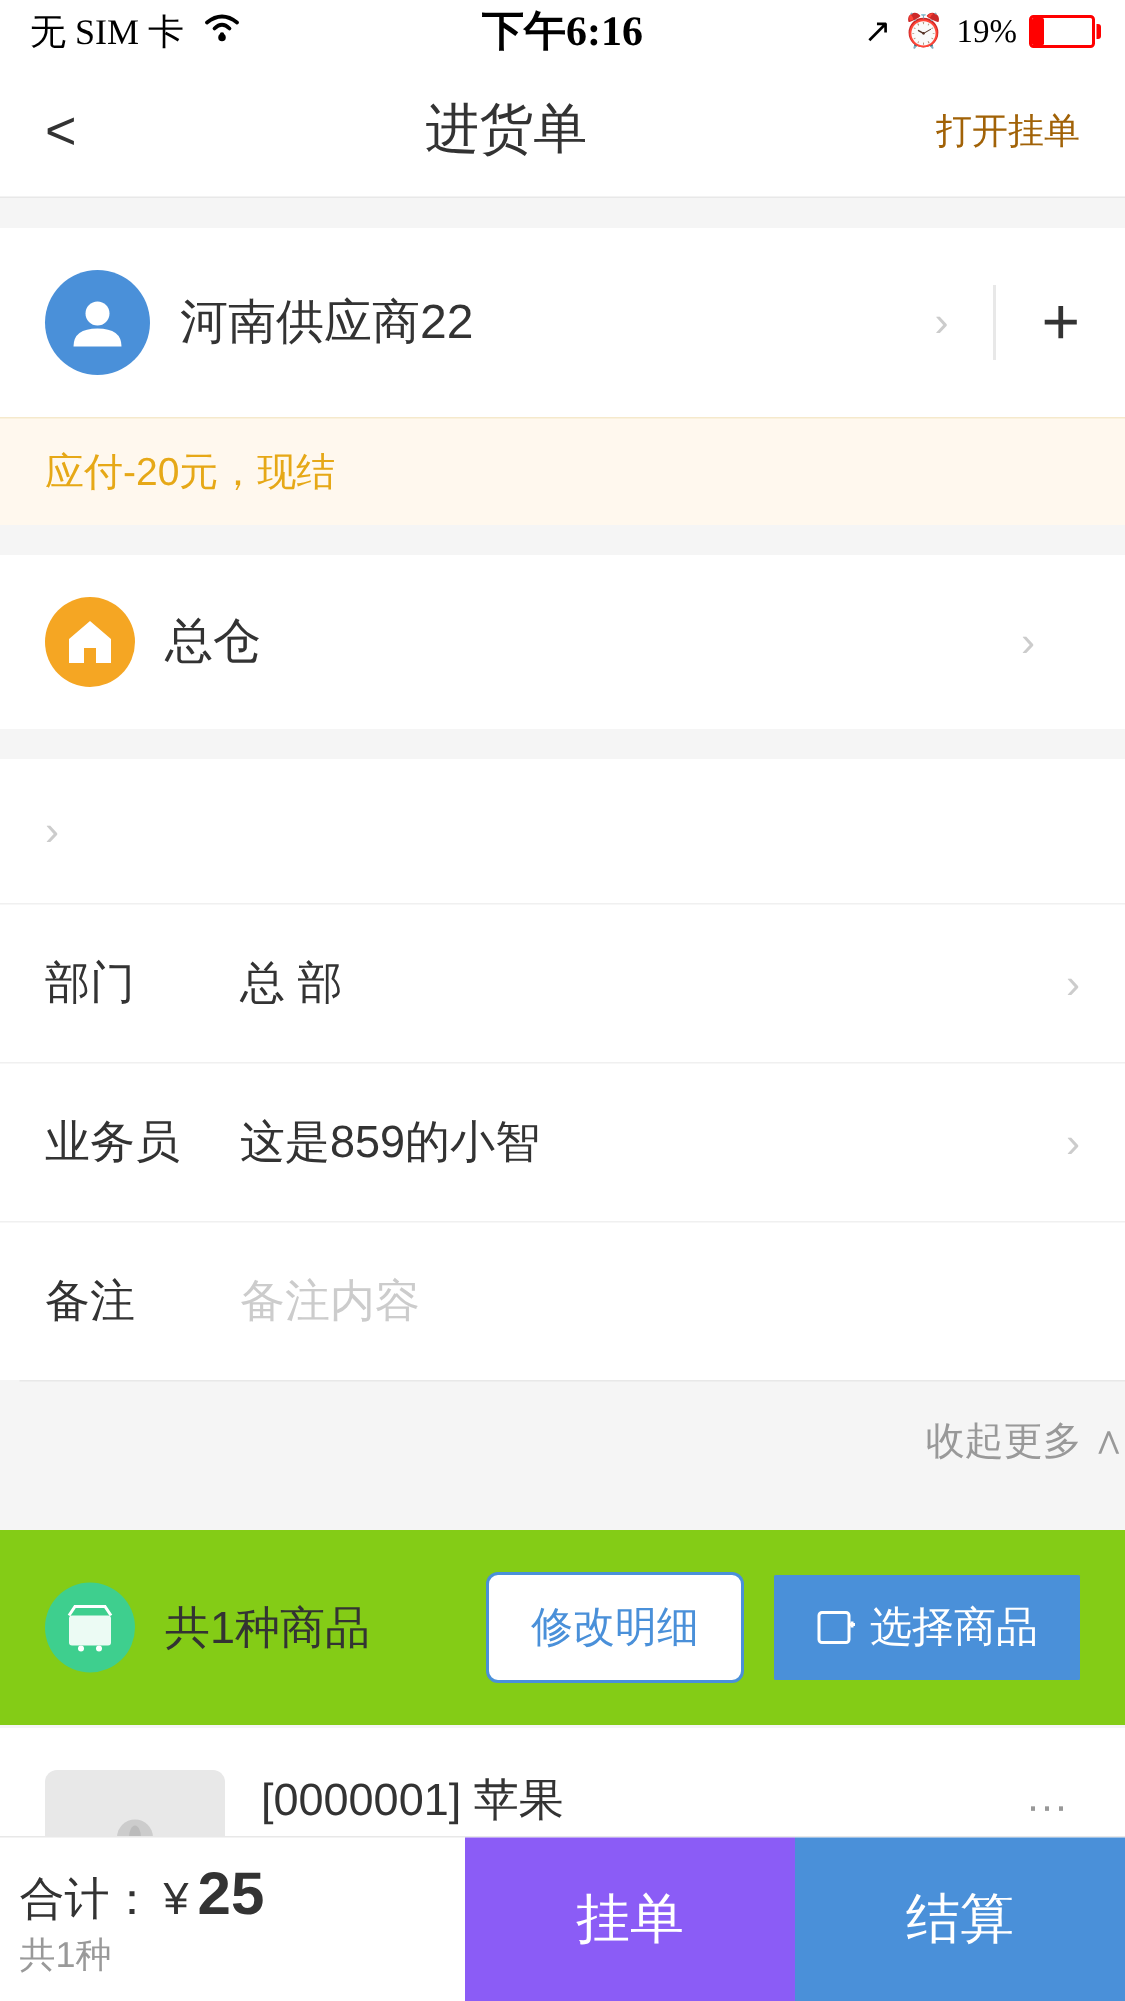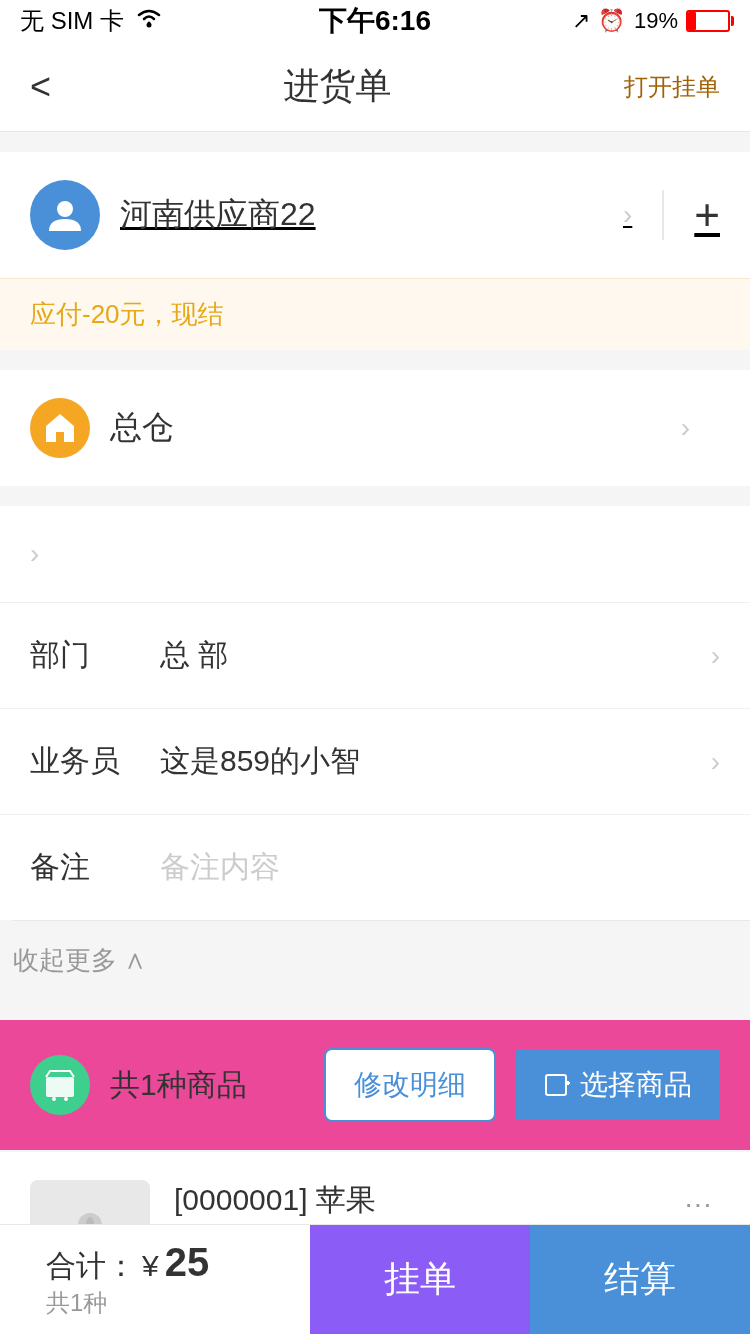--- a/index.html
+++ b/index.html
@@ -16,20 +16,21 @@
     
     .status-bar {
       height: 42px;
       background: #fff;
       display: flex;
       align-items: center;
       justify-content: space-between;
       padding: 0 20px;
       font-size: 24px;
       color: #000;
+      font-family: Liberation Serif, serif;
     }
     .status-left { display: flex; align-items: center; gap: 10px; }
     .status-center { position: absolute; left: 50%; transform: translateX(-50%); font-size: 28px; font-weight: 600; }
     .status-right { display: flex; align-items: center; gap: 8px; font-size: 22px; }
     .battery-icon {
       width: 44px;
       height: 22px;
       border: 2px solid #f00;
       border-radius: 3px;
       position: relative;
@@ -91,21 +92,20 @@
       margin-top: 20px;
     }
 
     
     .supplier-row {
       display: flex;
       align-items: center;
       padding: 28px 30px;
       background: #fff;
       border-bottom: none;
-      text-decoration: underline;
     }
     .supplier-avatar {
       width: 70px;
       height: 70px;
       border-radius: 50%;
       background: #4a90d9;
       display: flex;
       align-items: center;
       justify-content: center;
       margin-right: 20px;
@@ -197,32 +197,32 @@
       color: #ccc;
     }
     .form-chevron {
       color: #ccc;
       font-size: 28px;
     }
 
     
     .collapse-bar {
       background: #f5f5f5;
-      text-align: left;
+      text-align: right;
       padding: 22px 0;
       color: #999;
       font-size: 26px;
       border-top: 1px solid #e8e8e8;
       cursor: pointer;
       margin-left: 13px;
     }
 
     
     .products-header {
-      background: #ec4899;
+      background: #84cc16;
       display: flex;
       align-items: center;
       padding: 28px 30px;
       margin-top: 20px;
       gap: 20px;
     }
     .products-icon {
       width: 60px;
       height: 60px;
       border-radius: 50%;
@@ -307,21 +307,21 @@
       height: 110px;
       display: flex;
       background: #fff;
       border-top: 1px solid #e8e8e8;
     }
     .footer-info {
       flex: 1;
       display: flex;
       flex-direction: column;
       justify-content: center;
-      padding: 0 46px;
+      padding: 0 13px;
     }
     .footer-total {
       font-size: 30px;
       color: #333;
       display: flex;
       align-items: baseline;
       gap: 6px;
     }
     .footer-total-amount {
       font-size: 40px;

